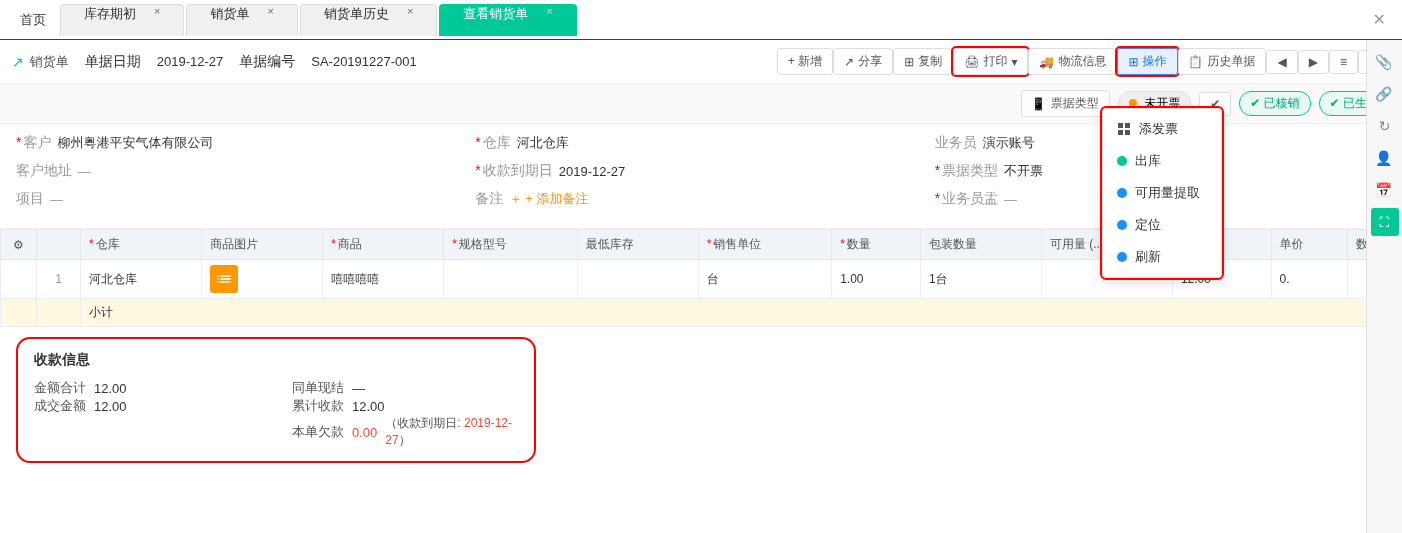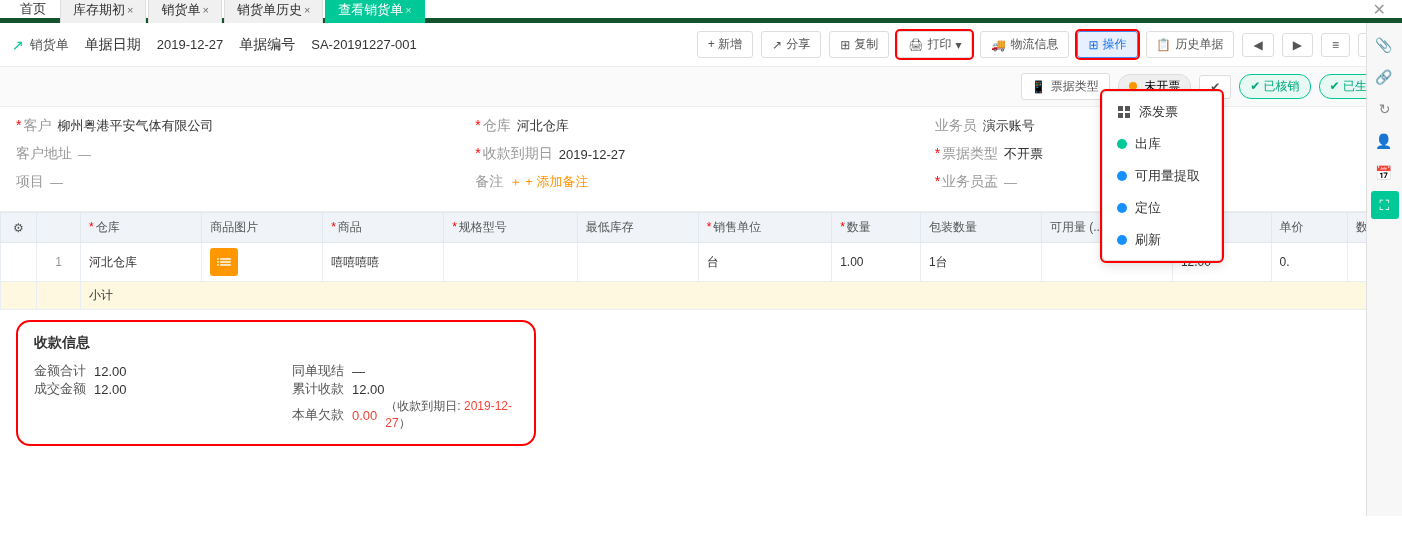--- a/index.html
+++ b/index.html
@@ -1,46 +1,46 @@
 <!DOCTYPE html>
 <html><head>
   <meta charset="utf-8">
   <style>
     * { box-sizing: border-box; margin: 0; padding: 0; }
     body { font-family: 'Microsoft YaHei', Arial, sans-serif; font-size: 13px; background: #f5f5f5; color: #333; overflow: hidden; }
 
     
     .tab-bar {
-      display: flex; align-items: center; background: #fff; border-bottom: 5px solid #14532d;
-      height: 23px; padding: 0 8px; gap: 2px;
+      display: flex; align-items: center; background: #fff; border-bottom: 1px solid #14532d;
+      height: 40px; padding: 0 8px; gap: 2px;
     }
     .tab {
-      display: flex; align-items: center; padding: 0 12px; height: 32px;
+      display: flex; padding: 0 23px; height: 32px;
       border-radius: 4px 4px 0 0; cursor: pointer; font-size: 13px;
-      background: #f0f0f0; border: 1px solid #ddd; border-bottom: none; gap: 2px;
+      background: #f0f0f0; border: 1px solid #ddd; border-bottom: none; gap: 18px;
     }
     .tab.active { background: #00c896; color: #fff; border-color: #00c896; }
     .tab .close-x { font-size: 11px; color: inherit; opacity: 0.7; cursor: pointer; }
     .tab.active .close-x { color: #fff; }
     .tab-home { font-size: 13px; padding: 0 12px; height: 32px; display:flex;align-items:center;cursor:pointer; }
     .tab-bar-close { margin-left: auto; font-size: 16px; cursor: pointer; color: #999; padding: 0 8px; }
 
     
     .main-area { background: #fff; height: calc(533px - 40px); overflow: hidden; position: relative; }
 
     
     .doc-header {
       display: flex; align-items: center; padding: 8px 12px; border-bottom: 1px solid #eee;
       gap: 16px; background: #fff;
     }
     .doc-title { display: flex; align-items: center; gap: 6px; font-size: 13px; color: #555; }
     .doc-title-icon { color: #00c896; font-size: 14px; }
     .doc-meta { display: flex; align-items: center; gap: 16px; font-size: 13px; }
     .doc-meta span { color: #333; }
-    .doc-toolbar { margin-left: auto; display: flex; align-items: center; gap: 8px; }
+    .doc-toolbar { margin-left: auto; display: flex; align-items: center; gap: 0; }
     .btn-toolbar {
       display: flex; align-items: center; gap: 4px; padding: 4px 10px;
       border: 1px solid #ddd; border-radius: 3px; cursor: pointer; font-size: 12px;
       background: #fff; color: #555;
     }
     .btn-status { padding: 3px 10px; border-radius: 12px; font-size: 12px; border: 1px solid #ddd; cursor:pointer; }
     .btn-status.green { background: #e8f9f4; color: #00a87a; border-color: #00c896; }
 
     
     .form-area { padding: 10px 16px; background: #fff; }

